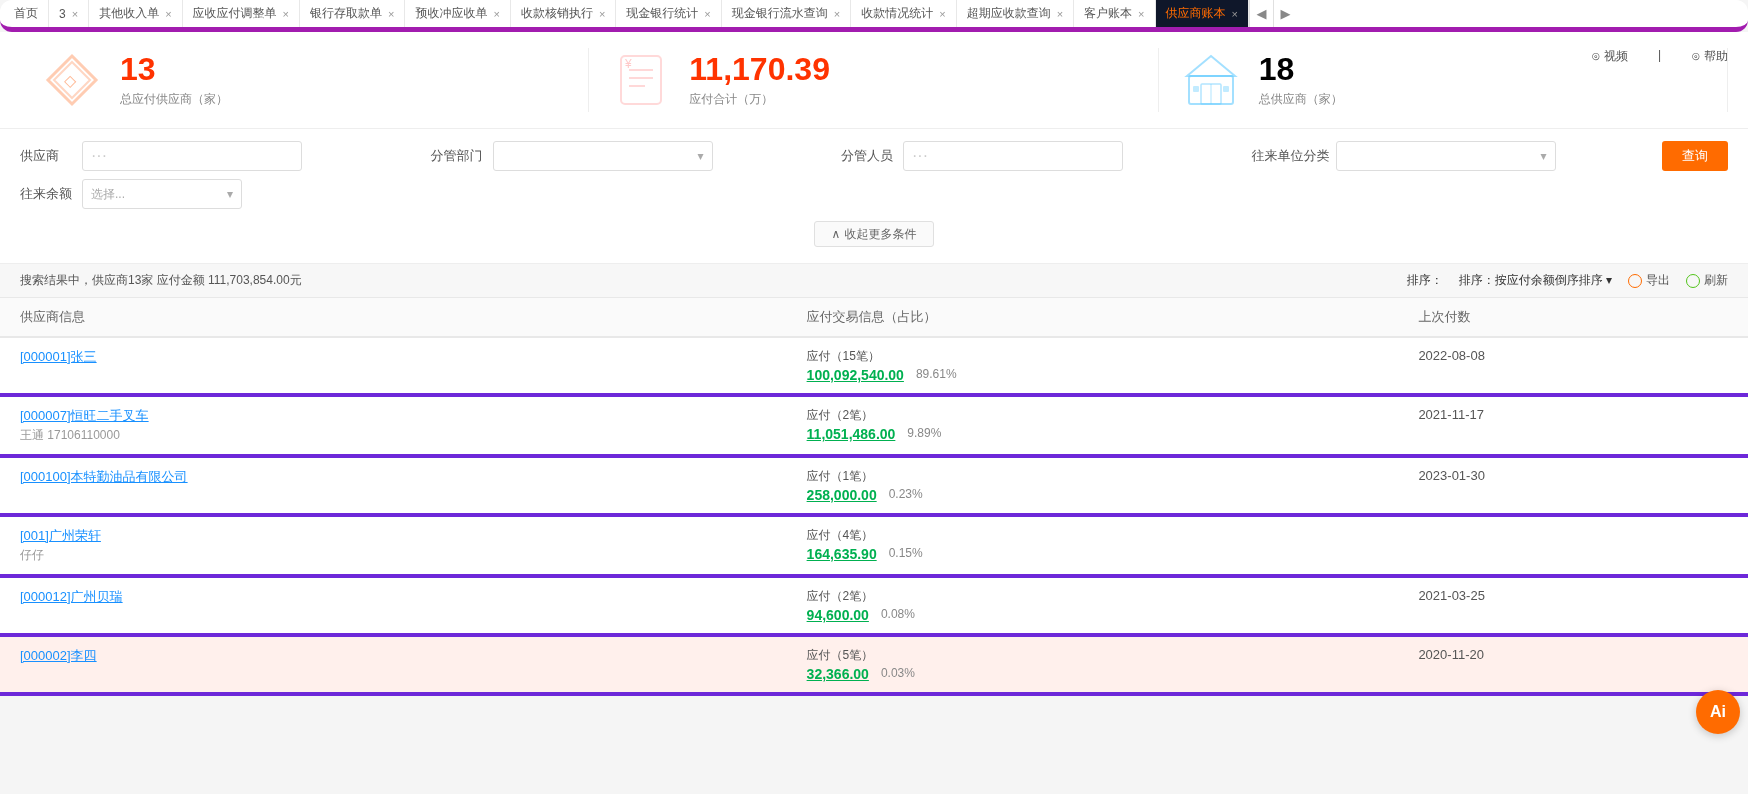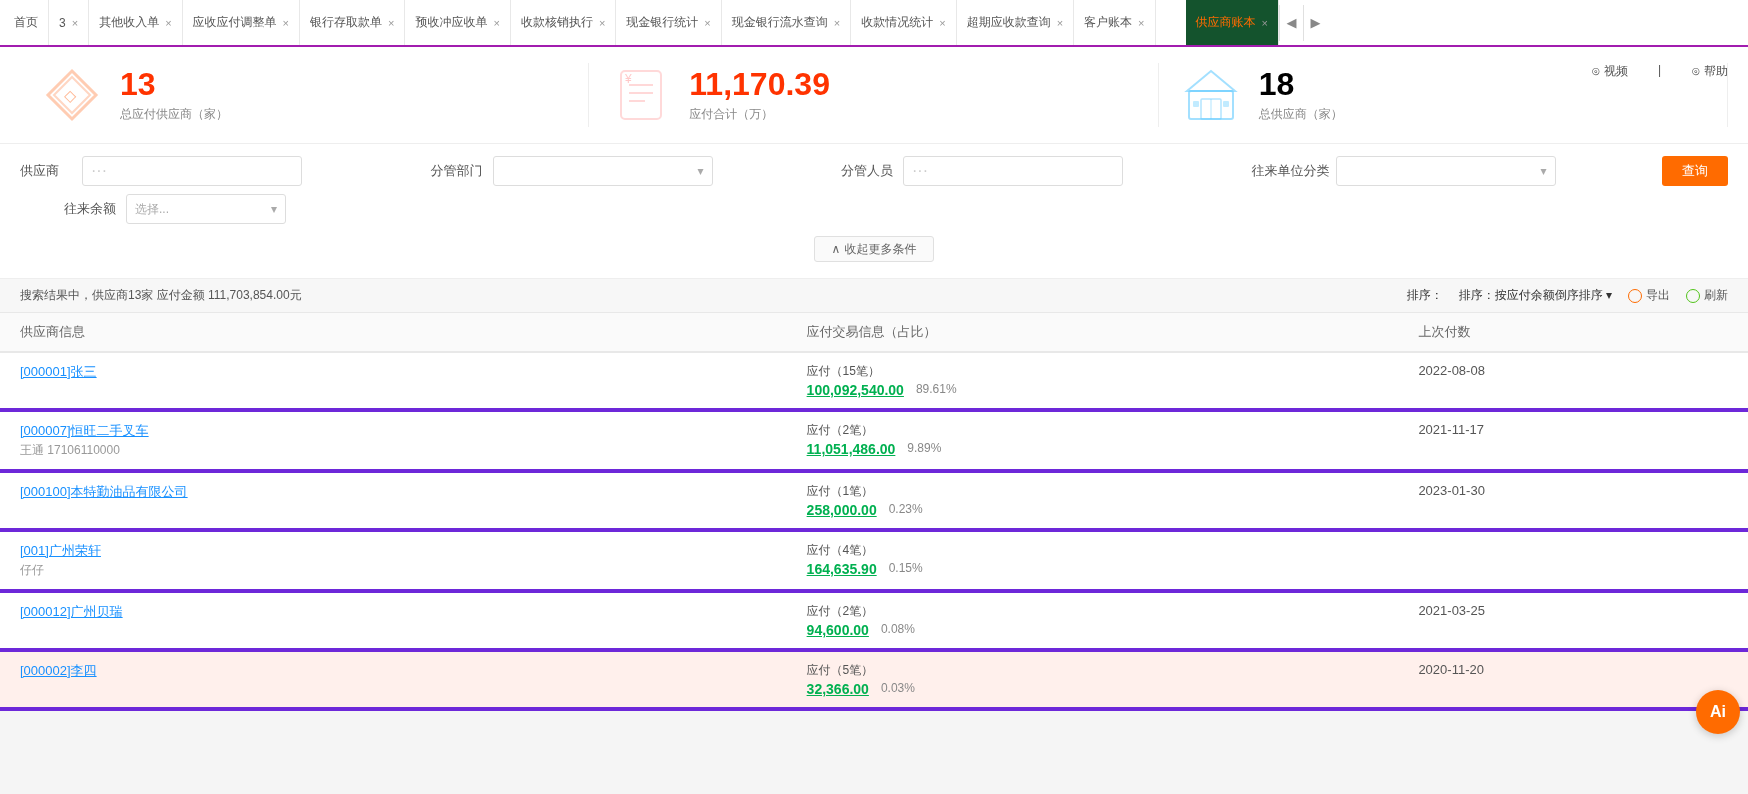--- a/index.html
+++ b/index.html
@@ -3,38 +3,39 @@
   <meta charset="utf-8">
   <style>
     * { box-sizing: border-box; margin: 0; padding: 0; }
     body { font-family: 'Microsoft YaHei', Arial, sans-serif; font-size: 13px; background: #f5f5f5; color: #333; overflow-x: hidden; }
 
     
     .top-nav {
       display: flex;
       align-items: center;
       background: #fff;
-      border-bottom: 2px solid #a21caf;
-      height: 47px;
+      border-bottom: 5px solid #a21caf;
+      height: 32px;
       overflow: hidden;
       padding: 0 4px;
+      border-radius: 12px;
     }
     .nav-tab {
       display: flex;
       align-items: center;
       padding: 0 10px;
       height: 100%;
       font-size: 12px;
       color: #555;
       cursor: pointer;
       white-space: nowrap;
       border-right: 1px solid #e8e8e8;
       position: relative;
     }
-    .nav-tab.active { color: #ff6b00; background: #14532d; margin-left: 30px; }
+    .nav-tab.active { color: #ff6b00; background: #0f172a; }
     .nav-tab .close-btn { margin-left: 6px; color: #999; font-size: 11px; }
     .nav-arrow { width: 24px; height: 36px; display: flex; align-items: center; justify-content: center; cursor: pointer; color: #888; border-left: 1px solid #e0e0e0; }
 
     
     .summary-row {
       display: flex;
       background: #fff;
       padding: 16px 20px;
       gap: 0;
       border-bottom: 1px solid #eee;
@@ -364,21 +365,21 @@
       <span class="filter-label">往来单位分类</span>
       <div class="filter-input" style="max-width:220px;">
         <span></span>
         <span class="arrow">▾</span>
       </div>
     </div>
 
     <button class="search-btn">查询</button>
   </div>
 
-  <div class="filter-row" style="align-items:center;margin-left:44px;">
+  <div class="filter-row" style="align-items:center;">
 
     <div class="filter-item" style="max-width:280px;">
       <span class="filter-label">往来余额</span>
       <div class="filter-input" style="max-width:160px;">
         <span style="color:#aaa; font-size:12px;">选择...</span>
         <span class="arrow">▾</span>
       </div>
     </div>
   </div>
 

